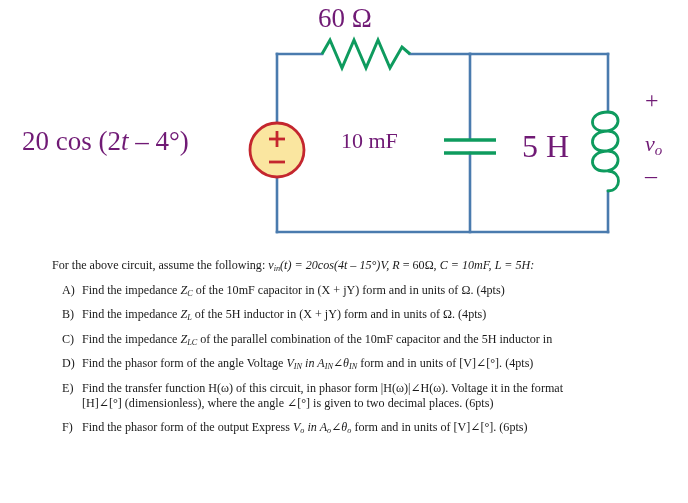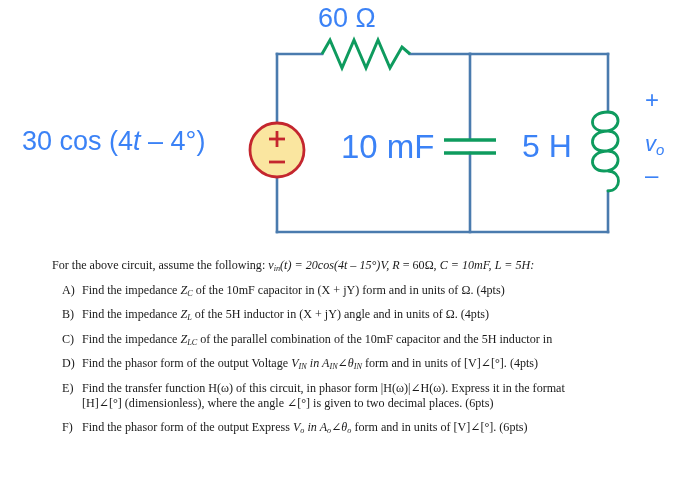--- a/index.html
+++ b/index.html
@@ -24,37 +24,37 @@
     height: 250px;
   }
   #circuit-svg {
     position: absolute;
     left: 0; top: 0;
   }
 
   .lbl {
     position: absolute;
     white-space: nowrap;
-    font-family: Liberation Sans, sans-serif;
-    color: #3b82f6;
+    font-family: Liberation Serif, serif;
+    color: #701a75;
     line-height: 1;
   }
   .it { font-style: italic; }
 
   #label-resistor {
     left: 318px; top: 5px;
     font-size: 27px;
   }
   #label-source {
     left: 22px; top: 128px;
     font-size: 27px;
   }
   #label-capacitor {
     left: 341px; top: 130px;
-    font-size: 33px;
+    font-size: 22px;
   }
   #label-inductor {
     left: 522px; top: 130px;
     font-size: 32px;
   }
   #label-vo {
     left: 645px; top: 133px;
     font-size: 22px;
     font-style: italic;
   }
@@ -158,21 +158,21 @@
         <line x1="269" y1="139" x2="285" y2="139"></line>
         <line x1="277" y1="131" x2="277" y2="147"></line>
       </g>
 
       <line x1="269" y1="162" x2="285" y2="162" stroke="#C4262E" stroke-width="2.8" stroke-linecap="butt"></line>
     </g>
   </svg>
 
   <div class="lbl" id="label-resistor">60 Ω</div>
 
-  <div class="lbl" id="label-source"><span>30 cos (4</span><span class="it">t</span><span> – 4°)</span></div>
+  <div class="lbl" id="label-source"><span>20 cos (2</span><span class="it">t</span><span> – 4°)</span></div>
 
   <div class="lbl" id="label-capacitor">10 mF</div>
 
   <div class="lbl" id="label-inductor">5 H</div>
 
   <div class="lbl" id="label-plus-out">+</div>
 
   <div class="lbl" id="label-vo"><span>v</span><sub>o</sub></div>
 
   <div class="lbl" id="label-minus-out">–</div>
@@ -182,36 +182,36 @@
 
   <div id="intro-line"><span>For the above circuit, assume the following: </span><span class="mi">v</span><sub class="mi">in</sub><span class="mi">(t) = 20cos(4t – 15°)V, </span><span class="mi">R</span><span> = 60Ω, </span><span class="mi">C</span><span class="mi"> = 10mF, </span><span class="mi">L</span><span class="mi"> = 5H:</span></div>
 
   <div class="q-item">
     <div class="q-marker">A)</div>
     <div class="q-body"><span>Find the impedance </span><span class="mi">Z</span><sub class="mi">C</sub><span> of the 10mF capacitor in (X + jY) form and in units of Ω. (4pts)</span></div>
   </div>
 
   <div class="q-item">
     <div class="q-marker">B)</div>
-    <div class="q-body"><span>Find the impedance </span><span class="mi">Z</span><sub class="mi">L</sub><span> of the 5H inductor in (X + jY) angle and in units of Ω. (4pts)</span></div>
+    <div class="q-body"><span>Find the impedance </span><span class="mi">Z</span><sub class="mi">L</sub><span> of the 5H inductor in (X + jY) form and in units of Ω. (4pts)</span></div>
   </div>
 
   <div class="q-item">
     <div class="q-marker">C)</div>
     <div class="q-body"><span>Find the impedance </span><span class="mi">Z</span><sub class="mi">LC</sub><span> of the parallel combination of the 10mF capacitor and the 5H inductor in</span><br></div>
   </div>
 
   <div class="q-item">
     <div class="q-marker">D)</div>
-    <div class="q-body"><span>Find the phasor form of the output Voltage </span><span class="mi">V</span><sub class="mi">IN</sub><span class="mi"> in A</span><sub class="mi">IN</sub><span class="mi">∠θ</span><sub class="mi">IN</sub><span> form and in units of [V]∠[°]. (4pts)</span></div>
+    <div class="q-body"><span>Find the phasor form of the angle Voltage </span><span class="mi">V</span><sub class="mi">IN</sub><span class="mi"> in A</span><sub class="mi">IN</sub><span class="mi">∠θ</span><sub class="mi">IN</sub><span> form and in units of [V]∠[°]. (4pts)</span></div>
   </div>
 
   <div class="q-item">
     <div class="q-marker">E)</div>
-    <div class="q-body"><span>Find the transfer function H(ω) of this circuit, in phasor form |H(ω)|∠H(ω). Express it in the format</span><br><span>[H]∠[°] (dimensionless), where the angle ∠[°] is given to two decimal places. (6pts)</span></div>
+    <div class="q-body"><span>Find the transfer function H(ω) of this circuit, in phasor form |H(ω)|∠H(ω). Voltage it in the format</span><br><span>[H]∠[°] (dimensionless), where the angle ∠[°] is given to two decimal places. (6pts)</span></div>
   </div>
 
   <div class="q-item">
     <div class="q-marker">F)</div>
     <div class="q-body"><span>Find the phasor form of the output Express </span><span class="mi">V</span><sub class="mi">o</sub><span class="mi"> in A</span><sub class="mi">o</sub><span class="mi">∠θ</span><sub class="mi">o</sub><span> form and in units of [V]∠[°]. (6pts)</span></div>
   </div>
 
 </div>
 
 </body></html>

